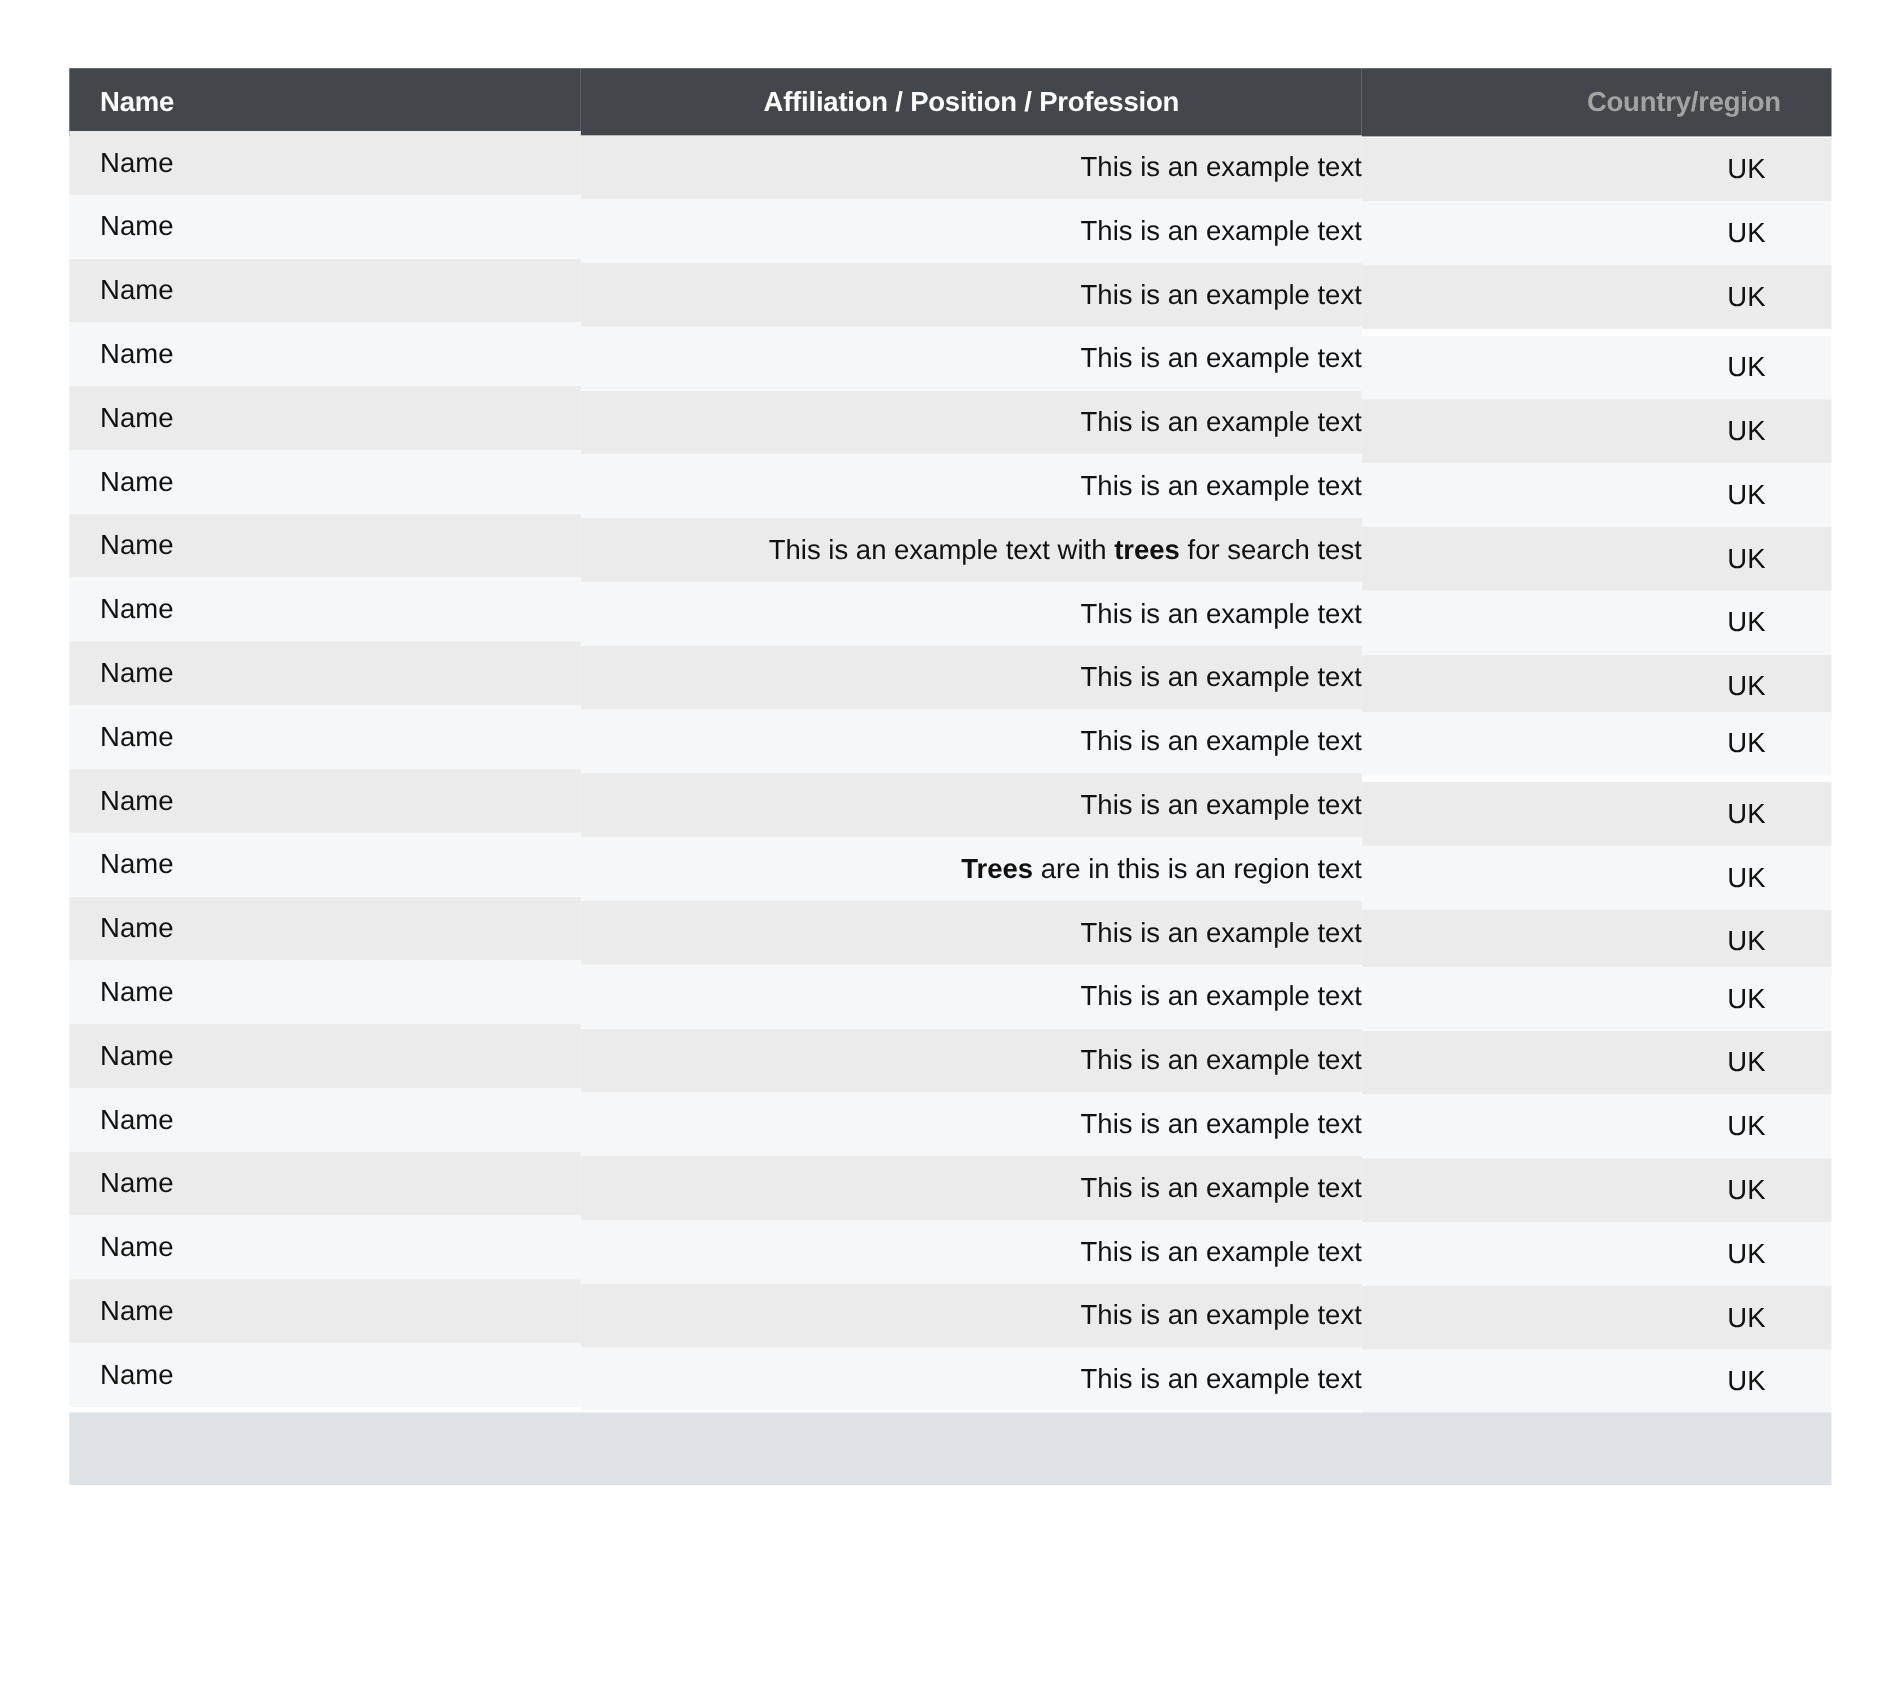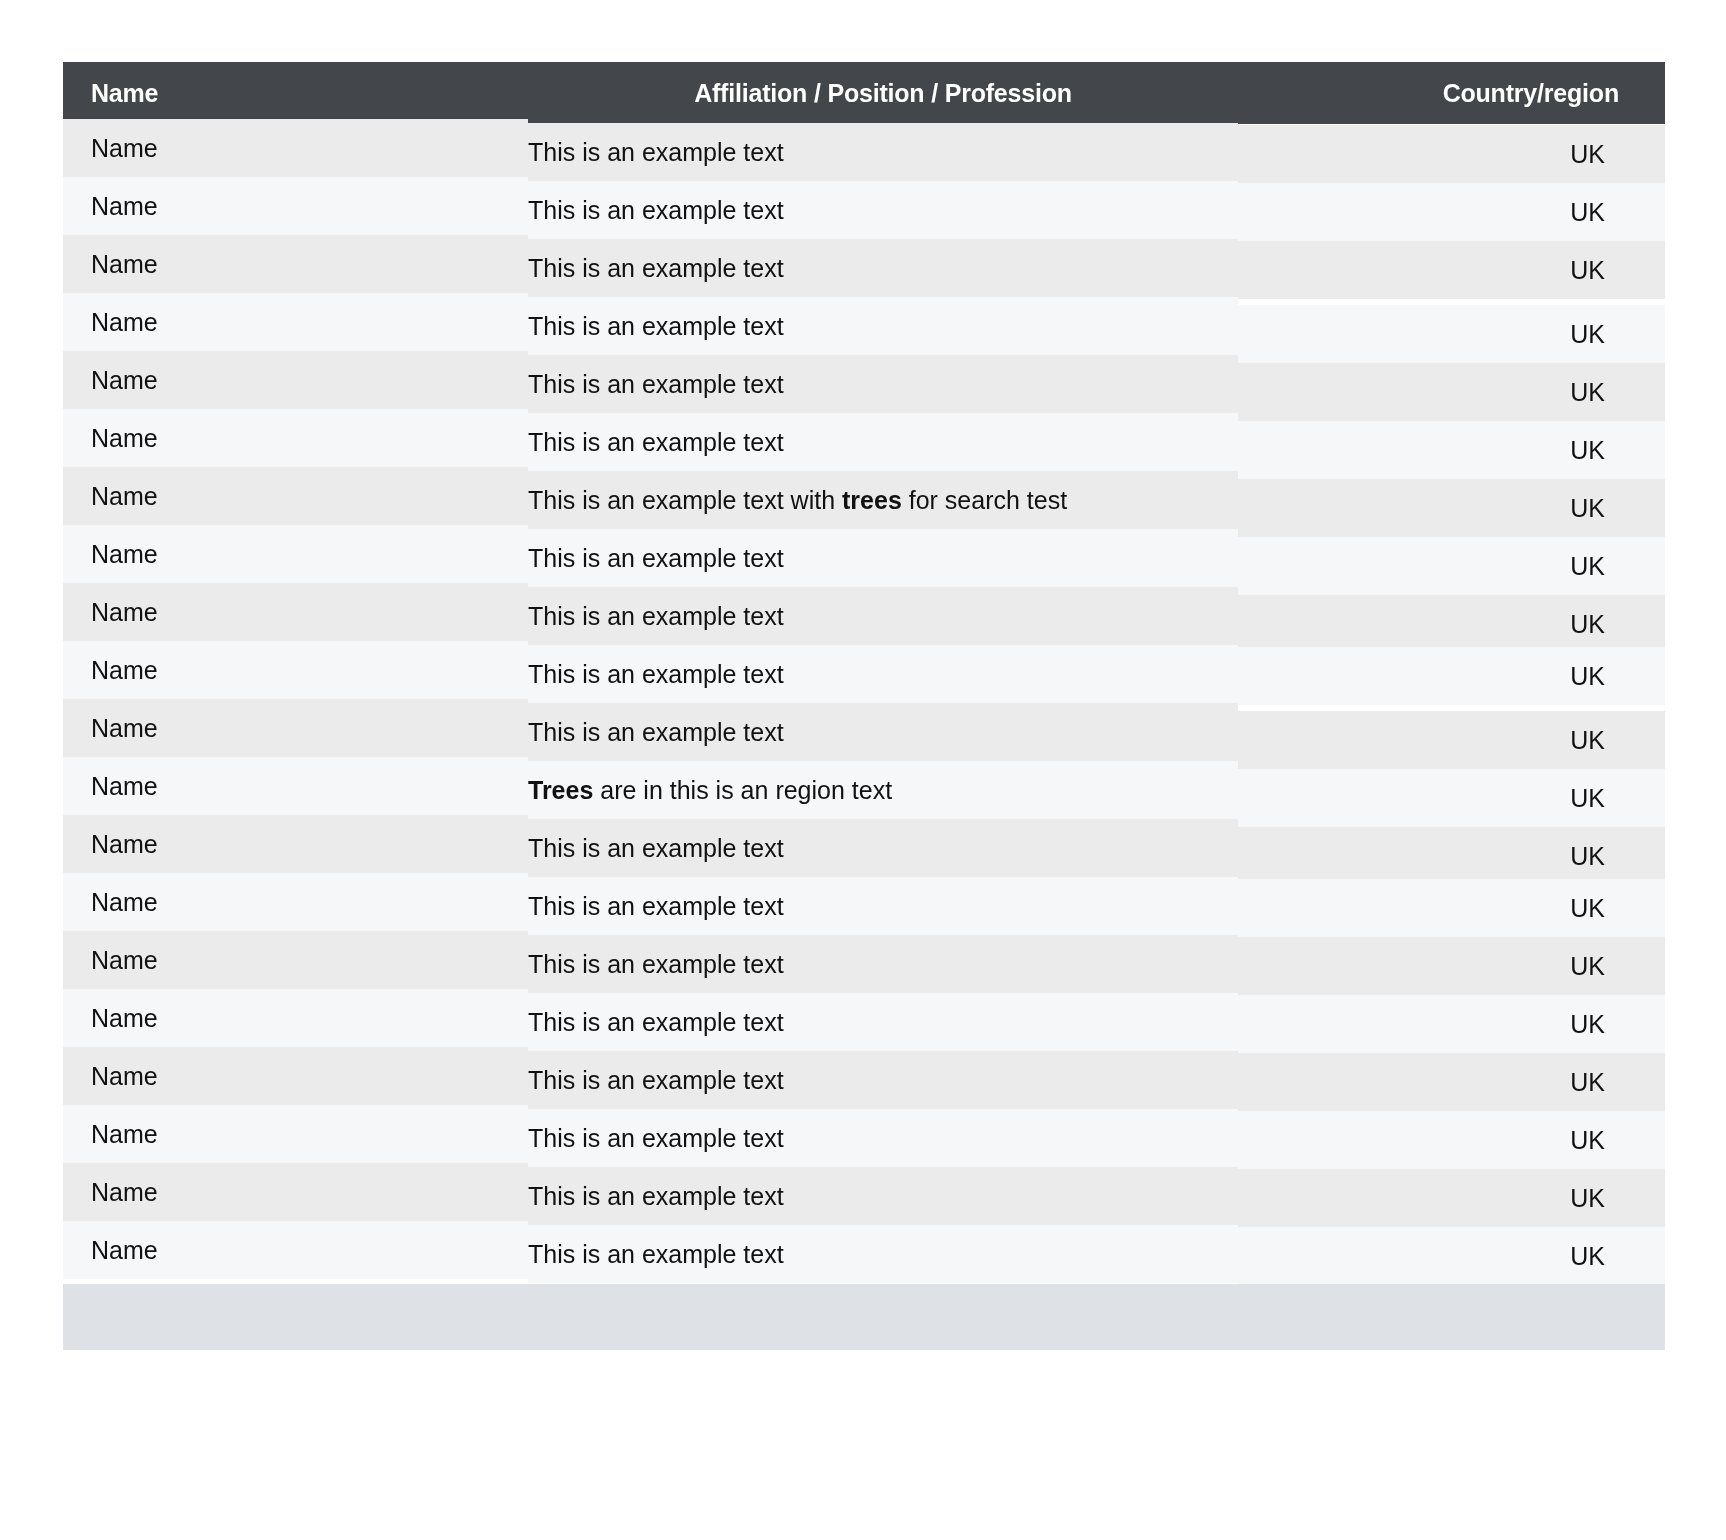--- a/index.html
+++ b/index.html
@@ -78,21 +78,21 @@
     white-space: nowrap;
     overflow: hidden;
   }
   td.cell-name {
     text-align: left;
     padding-left: 28px;
     position: relative;
     top: -5px;
   }
   td.cell-affil {
-    text-align: left;
+    text-align: right;
     position: relative;
     top: -1px;
   }
   td.cell-country {
     text-align: right;
     padding-right: 60px;
     position: relative;
     top: 4px;
   }
   td.cell-affil b { font-weight: bold; }
@@ -111,21 +111,21 @@
 </head>
 <body>
 
 <div class="page">
   <div class="table-wrap">
     <table class="data-table">
       <thead>
         <tr class="header-row" style="background: rgb(67, 71, 75);">
           <th class="col-name" style="color: rgb(255, 255, 255);">Name</th>
           <th class="col-affil" style="color: rgb(255, 255, 255);">Affiliation / Position / Profession</th>
-          <th class="col-country" style="color: #ffffff;">Country/region</th>
+          <th class="col-country" style="color: #a3a3a3;">Country/region</th>
         </tr>
       </thead>
       <tbody id="table-body">
           <tr class="data-row odd drift-0" style="background: rgb(235, 235, 235);">
             <td class="cell-name">Name</td>
             <td class="cell-affil"><span>This is an example text</span></td>
             <td class="cell-country">UK</td>
           </tr>
           <tr class="data-row even drift-0" style="background: rgb(245, 247, 249);">
             <td class="cell-name">Name</td>

